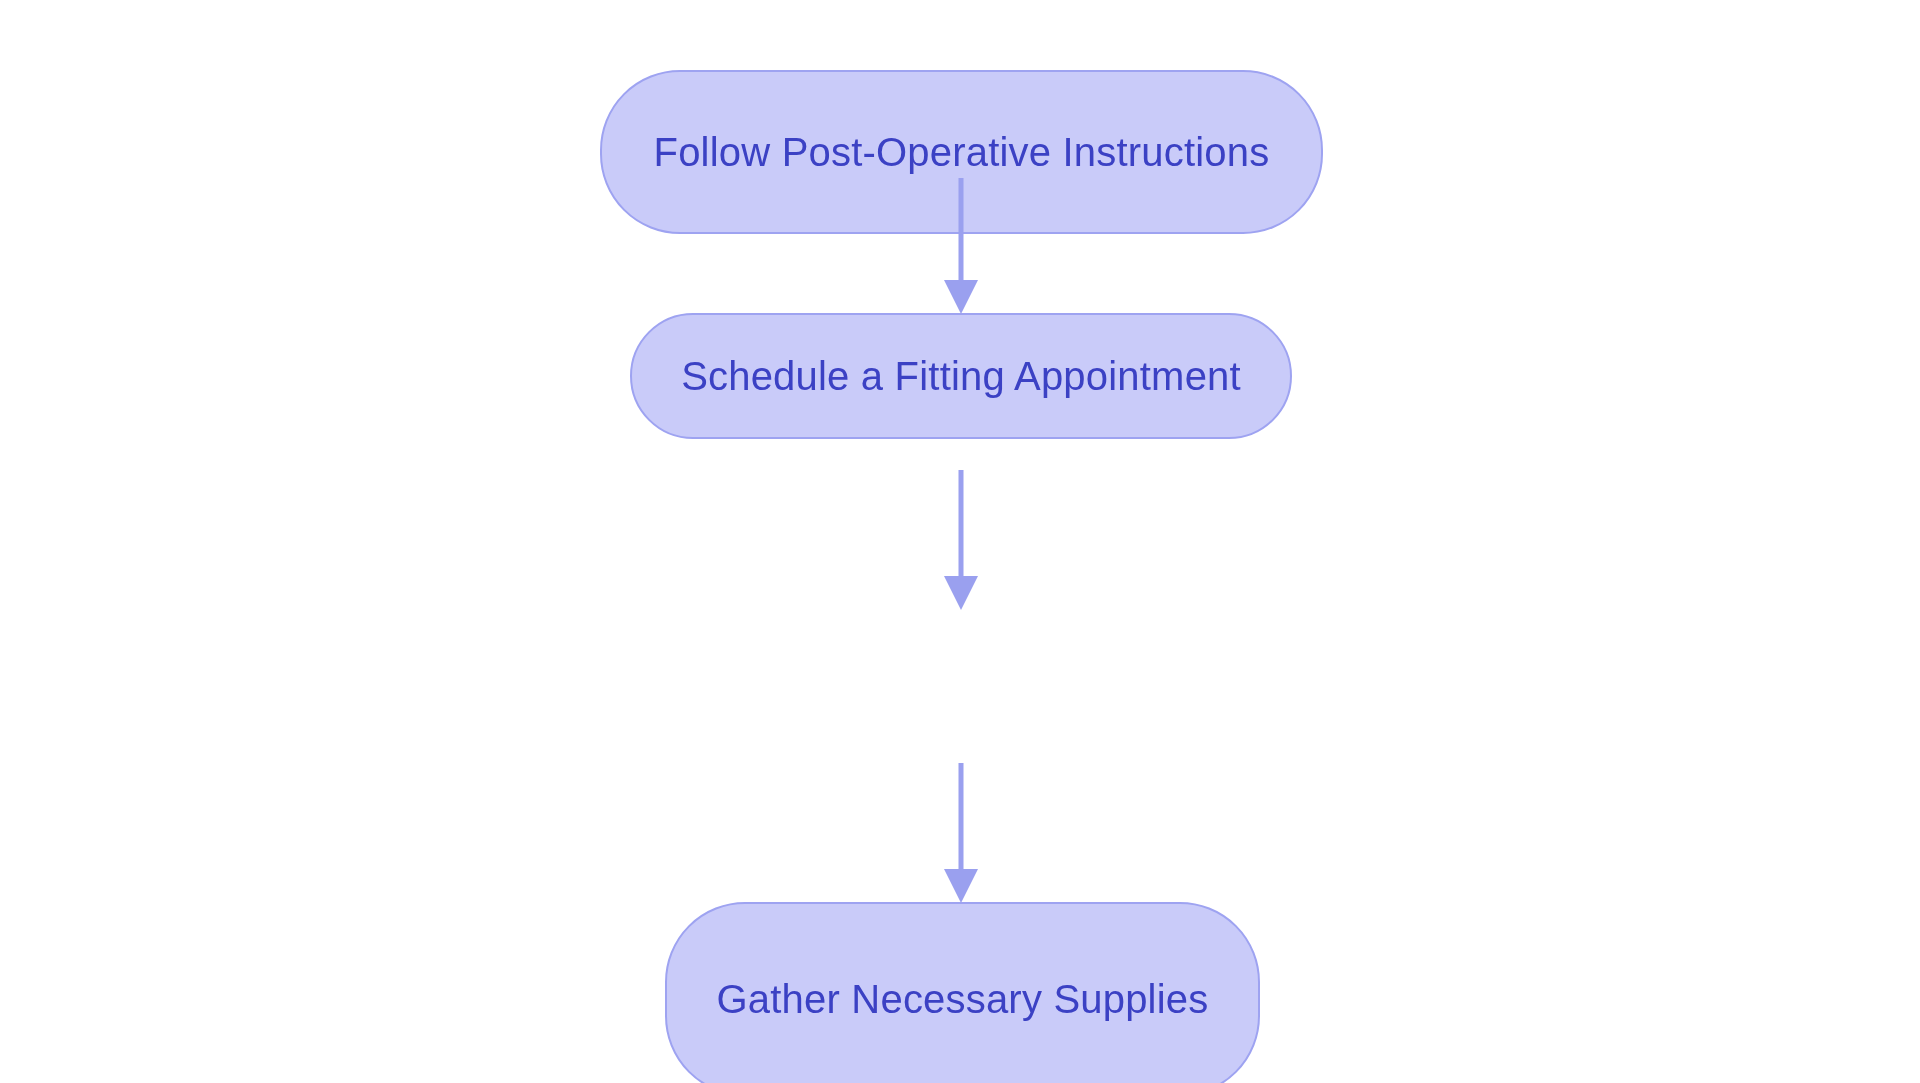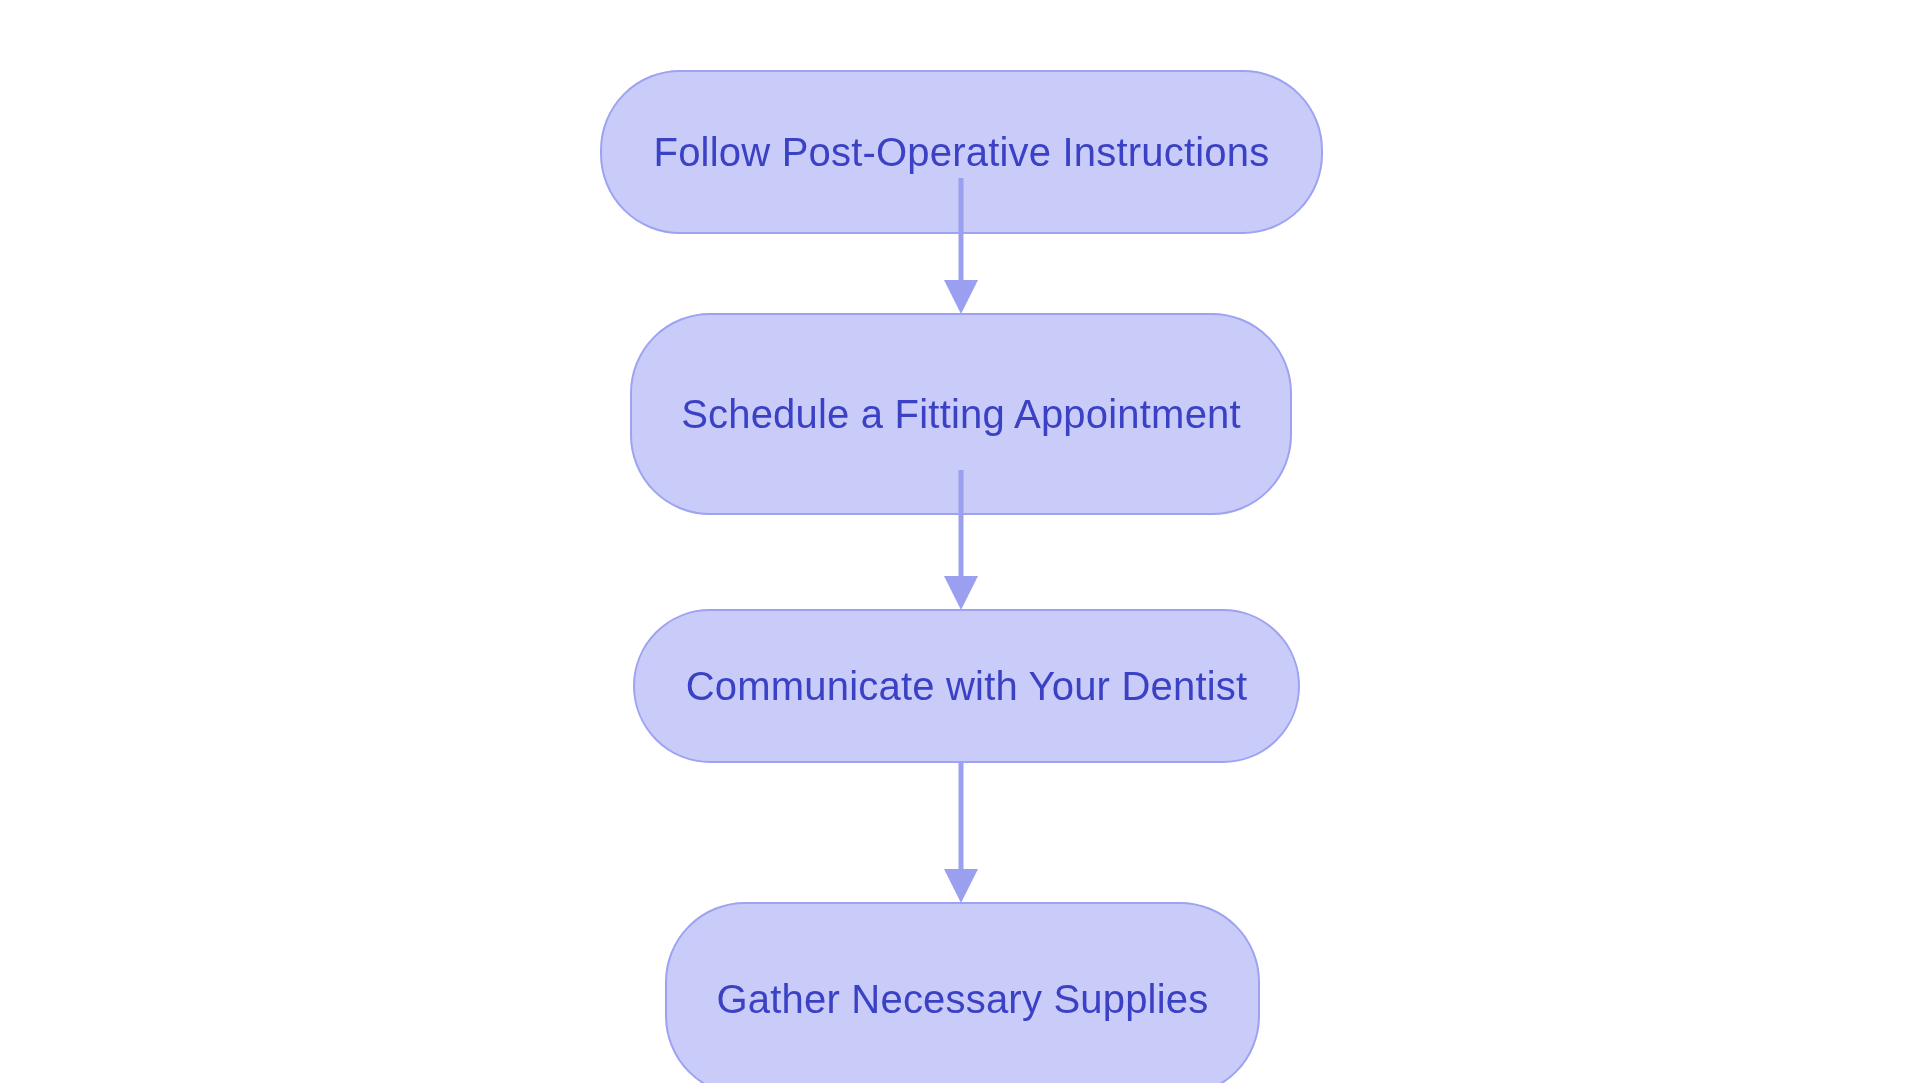--- a/index.html
+++ b/index.html
@@ -29,21 +29,21 @@
     border-radius: 80px;
   }
   .node-label {
     color: var(--node-text);
     font-size: 40px;
     line-height: 1;
     white-space: nowrap;
     letter-spacing: 0.2px;
   }
   .node-1 { left: 600px; top:  22px; width: 723px; height: 164px; margin-top: 48px; }
-  .node-2 { left: 630px; top: 313px; width: 662px; height: 202px; }
+  .node-2 { left: 630px; top: 313px; width: 662px; height: 126px; }
   .node-3 { left: 633px; top: 609px; width: 667px; height: 154px; }
   .node-4 { left: 665px; top: 902px; width: 595px; height: 194px; }
 
   .arrow { position: absolute; left: 944px; width: 34px; }
   .arrow-1 { top: 178px; height: 136px; }
   .arrow-2 { top: 470px; height: 140px; }
   .arrow-3 { top: 763px; height: 140px; }
   .arrow-line {
     position: absolute;
     left: 50%;
@@ -81,23 +81,20 @@
 
   <div class="node node-2">
     <span class="node-label">Schedule a Fitting Appointment</span>
   </div>
 
   <div class="arrow arrow-2">
     <div class="arrow-line"></div>
     <div class="arrow-head"></div>
   </div>
 
-  <div class="node node-3">
-    <span class="node-label">Communicate with Your Dentist</span>
-  </div>
 
   <div class="arrow arrow-3">
     <div class="arrow-line"></div>
     <div class="arrow-head"></div>
   </div>
 
   <div class="node node-4">
     <span class="node-label">Gather Necessary Supplies</span>
   </div>
 

